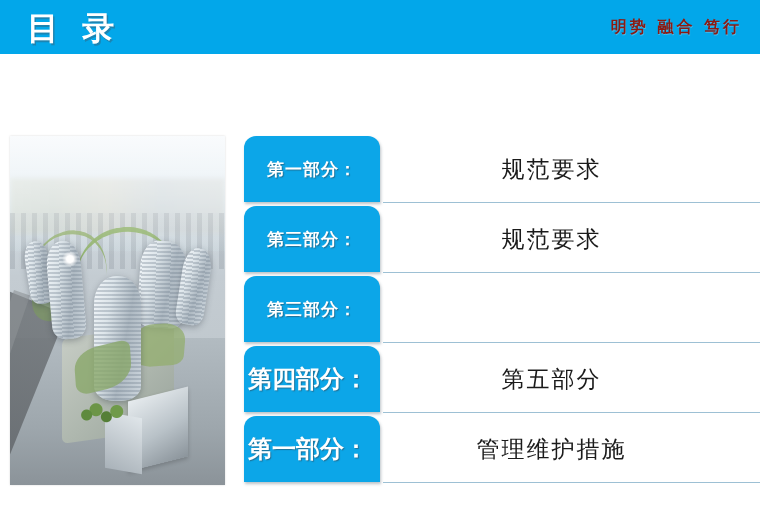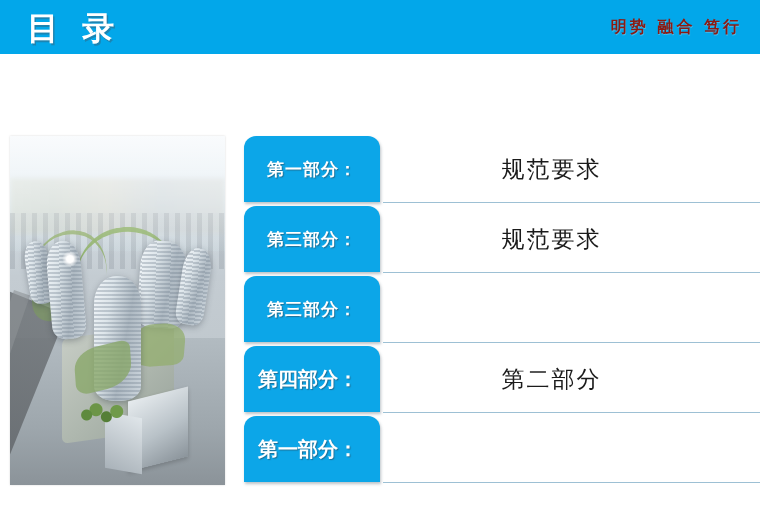--- a/index.html
+++ b/index.html
@@ -279,21 +279,21 @@
     justify-content: center;
     color: #ffffff;
     font-family: Liberation Serif, serif;
     font-weight: bold;
     font-size: 17px;
     letter-spacing: 1px;
     text-shadow: 1px 1px 1px rgba(50,70,85,.55);
     white-space: nowrap;
   }
   .toc-row.big .toc-tag-label {
-    font-size: 20px;
+    font-size: 24px;
     letter-spacing: 0px;
     width: 150px;
     left: -11px;
     justify-content: center;
   }
   .toc-title {
     position: absolute;
     left: 139px;
     top: 0;
     width: 337px;
@@ -369,23 +369,24 @@
 
   <div class="toc-row" style="top:140px;">
     <div class="toc-tag"></div>
     <div class="toc-tag-label">第三部分：</div>
     <div class="toc-divider"></div>
   </div>
 
   <div class="toc-row big" style="top:210px;">
     <div class="toc-tag"></div>
     <div class="toc-tag-label">第四部分：</div>
-    <div class="toc-title">第二部分</div>
+    <div class="toc-title">第五部分</div>
     <div class="toc-divider"></div>
   </div>
 
   <div class="toc-row big" style="top:280px;">
     <div class="toc-tag"></div>
     <div class="toc-tag-label">第一部分：</div>
+    <div class="toc-title">管理维护措施</div>
     <div class="toc-divider"></div>
   </div>
 
 </div>
 
 </body></html>

